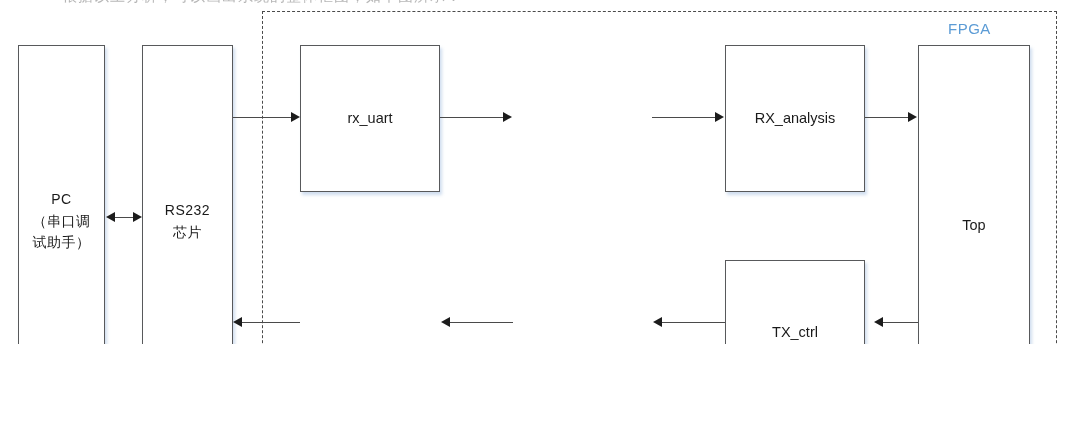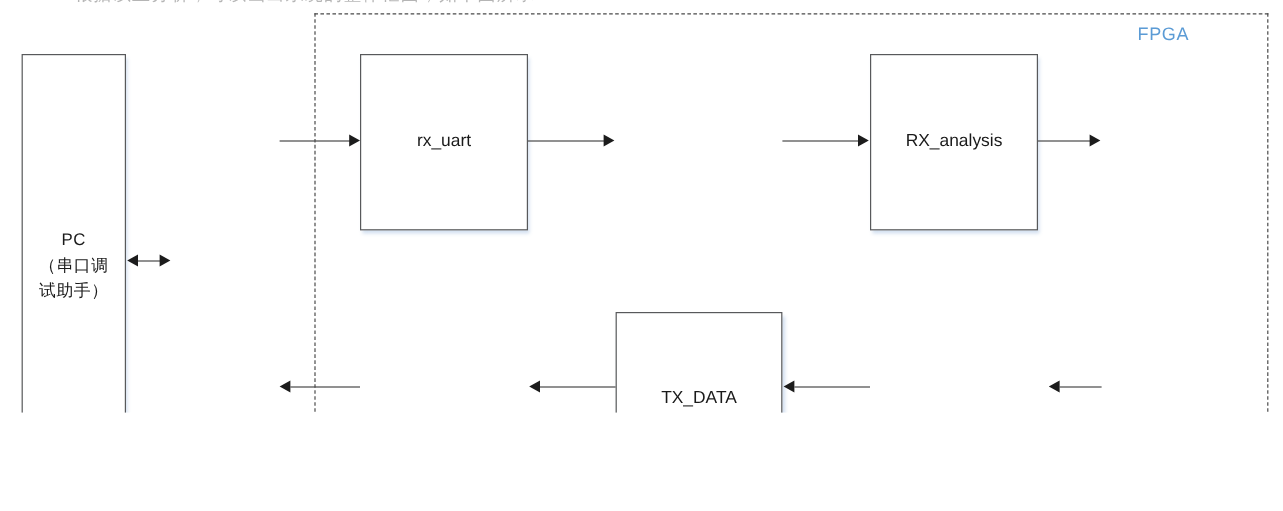--- a/index.html
+++ b/index.html
@@ -114,36 +114,43 @@
 
   <div class="fpga-boundary" style="left:262px; top:11px; width:795px; height:402px;"></div>
   <div class="fpga-label" style="left:948px; top:21px;">FPGA</div>
 
   <div class="block" style="left:18px; top:45px; width:87px; height:353px;">
     <span class="block-label cjk">PC
 （串口调
 试助手）</span>
   </div>
 
+  <div class="block" style="left:142px; top:45px; width:91px; height:353px;">
+    <span class="block-label cjk">RS232
+芯片</span>
+  </div>
 
   <div class="block" style="left:300px; top:45px; width:140px; height:147px;">
     <span class="block-label">rx_uart</span>
   </div>
 
 
   <div class="block" style="left:725px; top:45px; width:140px; height:147px;">
     <span class="block-label">RX_analysis</span>
   </div>
 
 
-  <div class="block" style="left:513px; top:260px; width:139px; height:145px;">
-    <span class="block-label">TX_DATA</span>
+
+  <div class="block" style="left:725px; top:260px; width:140px; height:145px;">
+    <span class="block-label">TX_ctrl</span>
   </div>
 
-
+  <div class="block" style="left:918px; top:45px; width:112px; height:360px;">
+    <span class="block-label">Top</span>
+  </div>
 
   <div class="arrow-line" style="left:113px; top:217px; width:24px;"></div>
   <div class="arrow-head left" style="left:106px; top:212px;"></div>
   <div class="arrow-head right" style="left:133px; top:212px;"></div>
 
   <div class="arrow-line" style="left:233px; top:117px; width:60px;"></div>
   <div class="arrow-head right" style="left:291px; top:112px;"></div>
 
   <div class="arrow-line" style="left:440px; top:117px; width:65px;"></div>
   <div class="arrow-head right" style="left:503px; top:112px;"></div>

